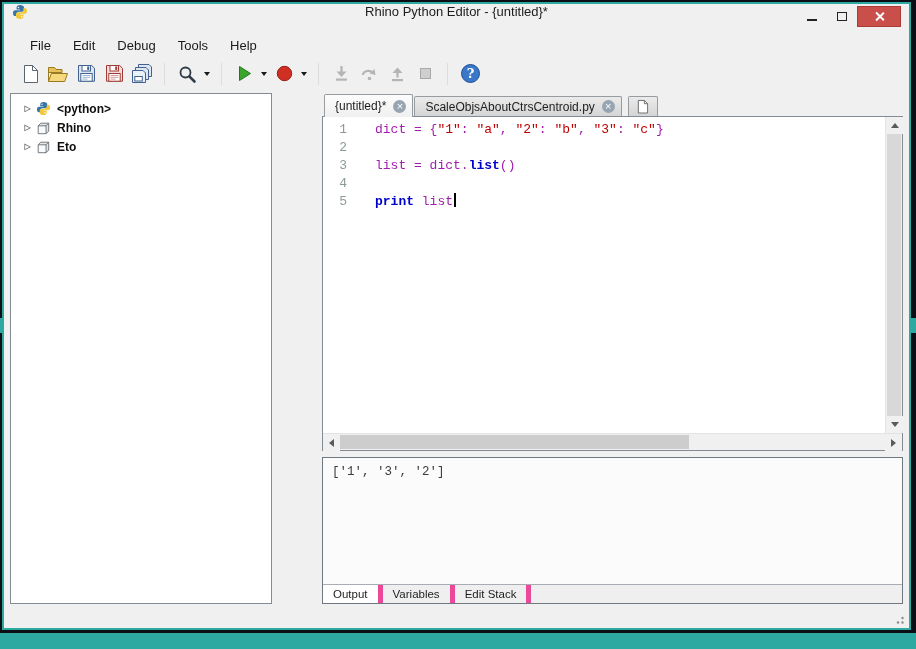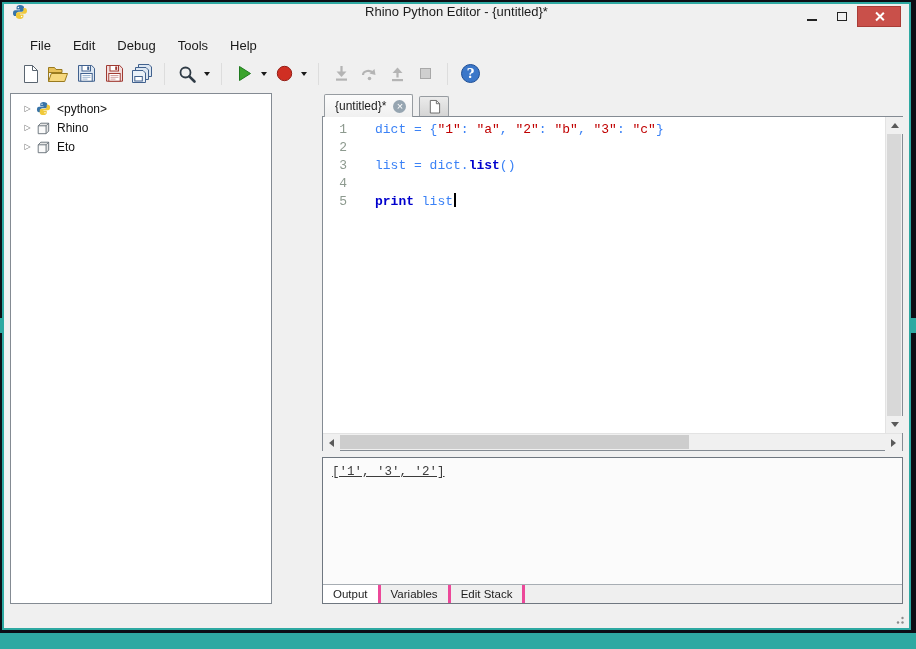--- a/index.html
+++ b/index.html
@@ -37,21 +37,21 @@
   .toolbar { height:33px; display:flex; align-items:center; padding-left:12px; flex:none; }
   .tb-group { display:flex; align-items:center; }
   .tb-sep { width:1px; height:22px; background:#dddddd; margin:0 8px; }
   .tb-btn { width:28px; height:28px; display:flex; align-items:center; justify-content:center; }
   .tb-ic { display:flex; }
   .tb-caret { width:12px; height:28px; display:flex; align-items:center; justify-content:center; }
   .caret-shape { width:0; height:0; border-left:3.5px solid transparent; border-right:3.5px solid transparent; border-top:4.5px solid #1a1a1a; }
 
   
   .content { flex:1; display:flex; padding:3px 6px 6px 6px; min-height:0; }
-  .tree-panel { width:262px; flex:none; background:#ffffff; border:1px solid #848b93; padding-top:5px; overflow:hidden; }
+  .tree-panel { width:262px; flex:none; background:#ffffff; border:1px solid #848b93; padding-top:5px; overflow:hidden;font-weight:bold; }
   .tree-item { display:flex; align-items:center; height:19px; padding-left:10px; font-size:12px; color:#101010; }
   .expander { width:13px; color:#6f6f6f; font-size:8px; text-align:center; flex:none; }
   .expander::after { content:"▷"; }
   .ticon { width:18px; display:flex; flex:none; margin-left:2px; }
   .tlabel { margin-left:3px; white-space:nowrap; }
 
   .right-col { flex:1; margin-left:8px; display:flex; flex-direction:column; min-width:0;padding-left:42px; }
 
   
   .editor-block { height:358px; flex:none; display:flex; flex-direction:column; }
@@ -67,43 +67,43 @@
   .newtab { height:20px; width:30px; margin-left:5px; display:flex; align-items:center; justify-content:center;
             background:linear-gradient(#ebebeb,#d5d5d5); border:1px solid #979ca1; border-bottom:none; border-radius:2px 2px 0 0; }
 
   
   .codewrap { flex:1; border:1px solid #848b93; background:#ffffff; display:flex; flex-direction:column; min-height:0; position:relative; z-index:1; }
   .code-main { flex:1; display:flex; min-height:0; }
   .code-area { flex:1; overflow:hidden; padding-top:4px; }
   .code-line { display:flex; height:18px; line-height:18px; font-family:"Liberation Mono","DejaVu Sans Mono",monospace; font-size:13px; }
   .ln { width:32px; flex:none; text-align:right; padding-right:8px; color:#8d9a8f; }
   .code { padding-left:20px; white-space:pre; }
-  .tok-p { color:#3b82f6; }
+  .tok-p { color:#a21caf; }
   .tok-s { color:#c00000; }
   .tok-k { color:#0000cd; font-weight:bold; }
   .cursor { display:inline-block; width:1.5px; height:14px; background:#000; vertical-align:-2px; margin-left:1px; }
 
   
   .vscroll { width:17px; flex:none; background:#f0f0f0; border-left:1px solid #e3e3e3; display:flex; flex-direction:column; }
   .sb-btn { width:17px; height:17px; flex:none; display:flex; align-items:center; justify-content:center; background:#f0f0f0; }
   .sb-track { flex:1; position:relative; }
   .sb-thumb-v { position:absolute; left:1px; right:1px; top:0; height:100%; background:#d8d8d8; }
   .hscroll { height:17px; flex:none; background:#f0f0f0; border-top:1px solid #e3e3e3; display:flex; }
   .h-track { flex:1; position:relative; }
   .sb-thumb-h { position:absolute; top:1px; bottom:1px; left:0; width:64%; background:#cdcdcd; }
   .arr-up    { width:0; height:0; border-left:4px solid transparent; border-right:4px solid transparent; border-bottom:5px solid #5a5a5a; }
   .arr-down  { width:0; height:0; border-left:4px solid transparent; border-right:4px solid transparent; border-top:5px solid #5a5a5a; }
   .arr-left  { width:0; height:0; border-top:4px solid transparent; border-bottom:4px solid transparent; border-right:5px solid #5a5a5a; }
   .arr-right { width:0; height:0; border-top:4px solid transparent; border-bottom:4px solid transparent; border-left:5px solid #5a5a5a; }
 
   
   .output-panel { flex:1; margin-top:6px; border:1px solid #6f7780; background:#fbfbfb; display:flex; flex-direction:column; min-height:0; }
-  .output-text { flex:1; padding:7px 9px; font-family:"Liberation Mono","DejaVu Sans Mono",monospace; font-size:12.5px; color:#3c3c3c; white-space:pre;text-decoration:underline; }
+  .output-text { flex:1; padding:7px 9px; font-family:"Liberation Mono","DejaVu Sans Mono",monospace; font-size:12.5px; color:#3c3c3c; white-space:pre; }
   .output-tabs { height:19px; flex:none; display:flex; border-top:1px solid #a7adb3; background:#efefef; }
-  .otab { padding:0 10px; font-size:11.5px; display:flex; align-items:center; color:#1d1d1d; border-right:3px solid #ec4899; }
+  .otab { padding:0 10px; font-size:11.5px; display:flex; align-items:center; color:#1d1d1d; border-right:5px solid #ec4899; }
   .otab.active { background:#ffffff; }
 
   
   .statusbar { height:18px; flex:none; display:flex; align-items:center; justify-content:flex-end; padding-right:4px; }
   .grip { display:flex; }
 </style>
 </head>
 <body>
 
 <div class="screen">
@@ -319,20 +319,24 @@
             </span>
             <span class="tlabel">Eto</span>
           </div>
         </div>
 
       <div class="right-col">
         <div class="editor-block">
           <div class="tabstrip">
               <div class="tab active">
                 <span class="tab-label">{untitled}*</span>
+                <span class="tab-close"></span>
+              </div>
+              <div class="tab">
+                <span class="tab-label">ScaleObjsAboutCtrsCentroid.py</span>
                 <span class="tab-close"></span>
               </div>
               <div class="newtab">
                 <span class="tb-ic">
                   <svg width="13" height="15" viewBox="0 0 14 16">
                     <path d="M2.5 1.5h6.5l3.5 3.5v10H2.5z" fill="#fff" stroke="#666"></path>
                     <path d="M9 1.5V5h3.5" fill="none" stroke="#666"></path>
                   </svg>
                 </span>
               </div>

